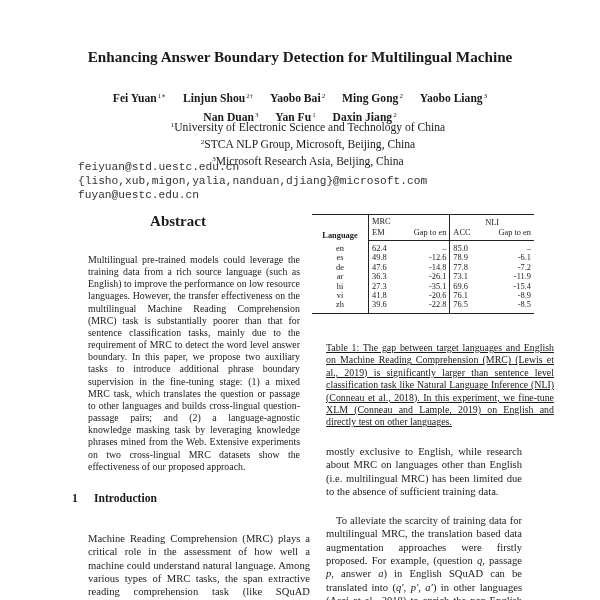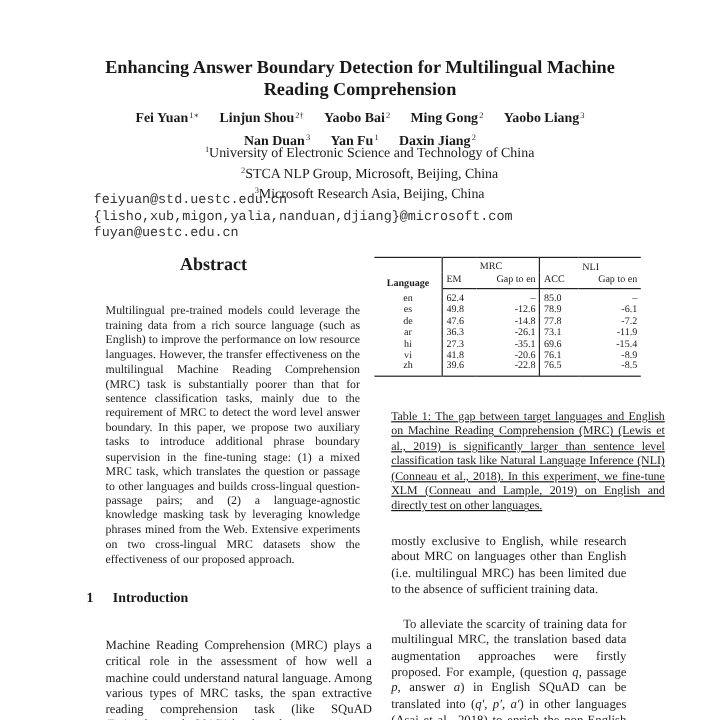--- a/index.html
+++ b/index.html
@@ -42,21 +42,20 @@
   .r-body { position: absolute; top: 429px; left: 310px; width: 228px; }
   .indent { text-indent: 10px; }
   p { margin: 16px; }
   i { font-style: italic; }
 </style>
 </head>
 <body>
 
 <div class="title">
   <div>Enhancing Answer Boundary Detection for Multilingual Machine</div>
-  <div>Reading Comprehension</div>
 </div>
 
 <div class="authors">
   <div>
     <span class="a"><span>Fei Yuan</span><sup>1∗</sup></span>
     <span class="a"><span>Linjun Shou</span><sup>2†</sup></span>
     <span class="a"><span>Yaobo Bai</span><sup>2</sup></span>
     <span class="a"><span>Ming Gong</span><sup>2</sup></span>
     <span class="a"><span>Yaobo Liang</span><sup>3</sup></span>
   </div>
@@ -85,21 +84,21 @@
 <div class="sec">
   <span class="num">1</span><span>Introduction</span>
 </div>
 <p class="p intro">Machine Reading Comprehension (MRC) plays a critical role in the assessment of how well a machine could understand natural language. Among various types of MRC tasks, the span extractive reading comprehension task (like SQuAD (Rajpurkar et al., 2016)) has been become very pop-</p>
 
 <div class="tbl-wrap">
   <table class="t">
     <thead>
       <tr>
         <th class="lang" rowspan="2">Language</th>
-        <th colspan="2" class="sep" style="text-align:center;padding-top:0;">MRC</th>
+        <th colspan="2" class="sep" style="text-align:left;padding-top:0;">MRC</th>
         <th colspan="2" style="text-align:center;padding-top:2px;">NLI</th>
       </tr>
       <tr class="hdr2">
         <th class="num-l">EM</th>
         <th class="num-r sep">Gap to en</th>
         <th class="num-l">ACC</th>
         <th class="num-r">Gap to en</th>
       </tr>
     </thead>
     <tbody>

